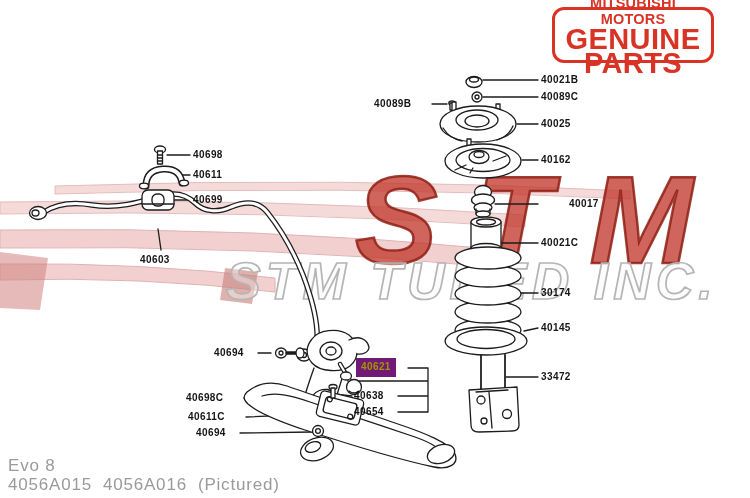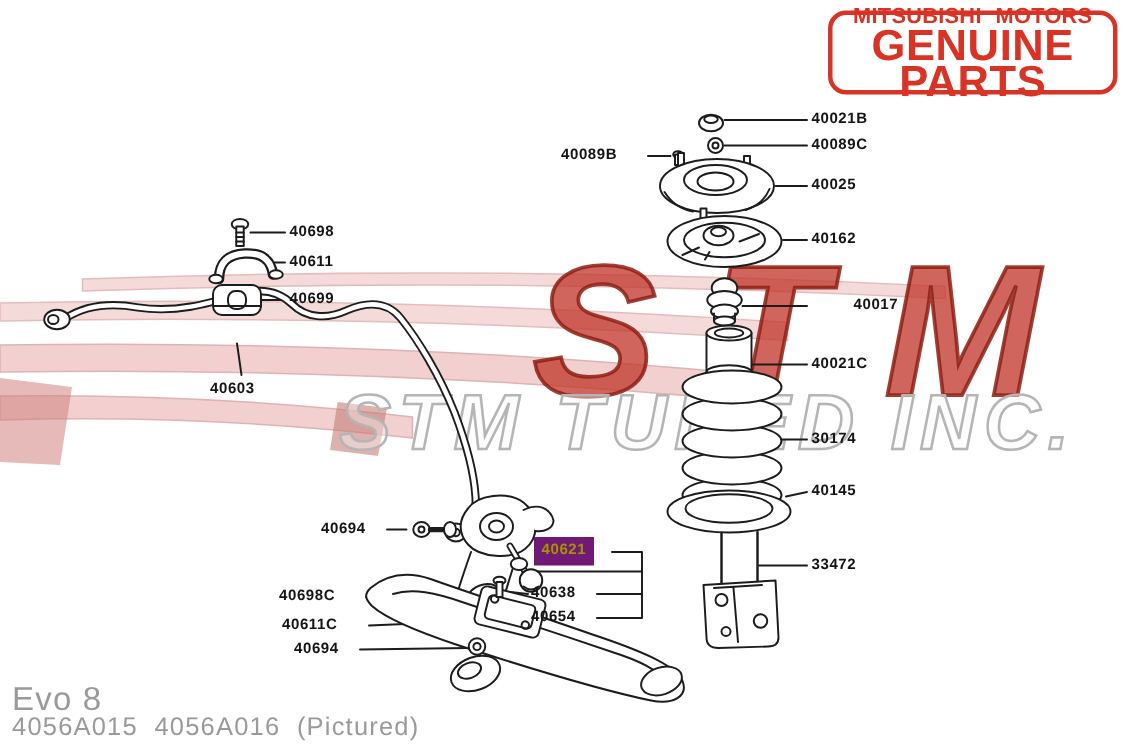--- a/index.html
+++ b/index.html
@@ -11,30 +11,30 @@
   .wm{z-index:0;}
   .art{z-index:1;}
   .part-label{
     position:absolute;z-index:2;font-weight:bold;font-size:10px;
     color:#141414;letter-spacing:0.4px;white-space:nowrap;line-height:16px;
   }
   .part-label.hl{
     background:#701a75;color:#a39400;padding:1px 5px 2px 5px;
   }
   .badge{
-    position:absolute;z-index:3;left:552px;top:7px;width:193px;height:56px;
+    position:absolute;z-index:3;left:552px;top:7px;width:162px;height:56px;
     box-sizing:border-box;border:3.5px solid #d93326;border-radius:12px;
     display:flex;flex-direction:column;align-items:center;justify-content:center;
     background:#fff;color:#d93326;text-align:center;
   }
   .badge .l1{font-weight:bold;font-size:14.5px;letter-spacing:0.2px;word-spacing:5px;line-height:16px;}
   .badge .l2{font-weight:bold;font-size:29px;letter-spacing:0.4px;line-height:24px;}
   .footer{position:absolute;z-index:2;left:8px;top:456px;color:#9a9a9a;}
   .footer div{white-space:pre;letter-spacing:0.8px;}
-  .footer .f1{font-size:22px;line-height:19px;}
+  .footer .f1{font-size:17px;line-height:19px;}
   .footer .f2{font-size:17px;line-height:20px;}
 </style>
 </head>
 <body>
 
 <div class="stage">
 
   <svg class="wm" width="750" height="498" viewBox="0 0 750 498">
     <g opacity="0.6">
       <path d="M55,186 Q340,176 630,191 L630,199 Q340,184 55,194 Z" fill="#f0c2c2" stroke="#d49090" stroke-width="1"></path>

